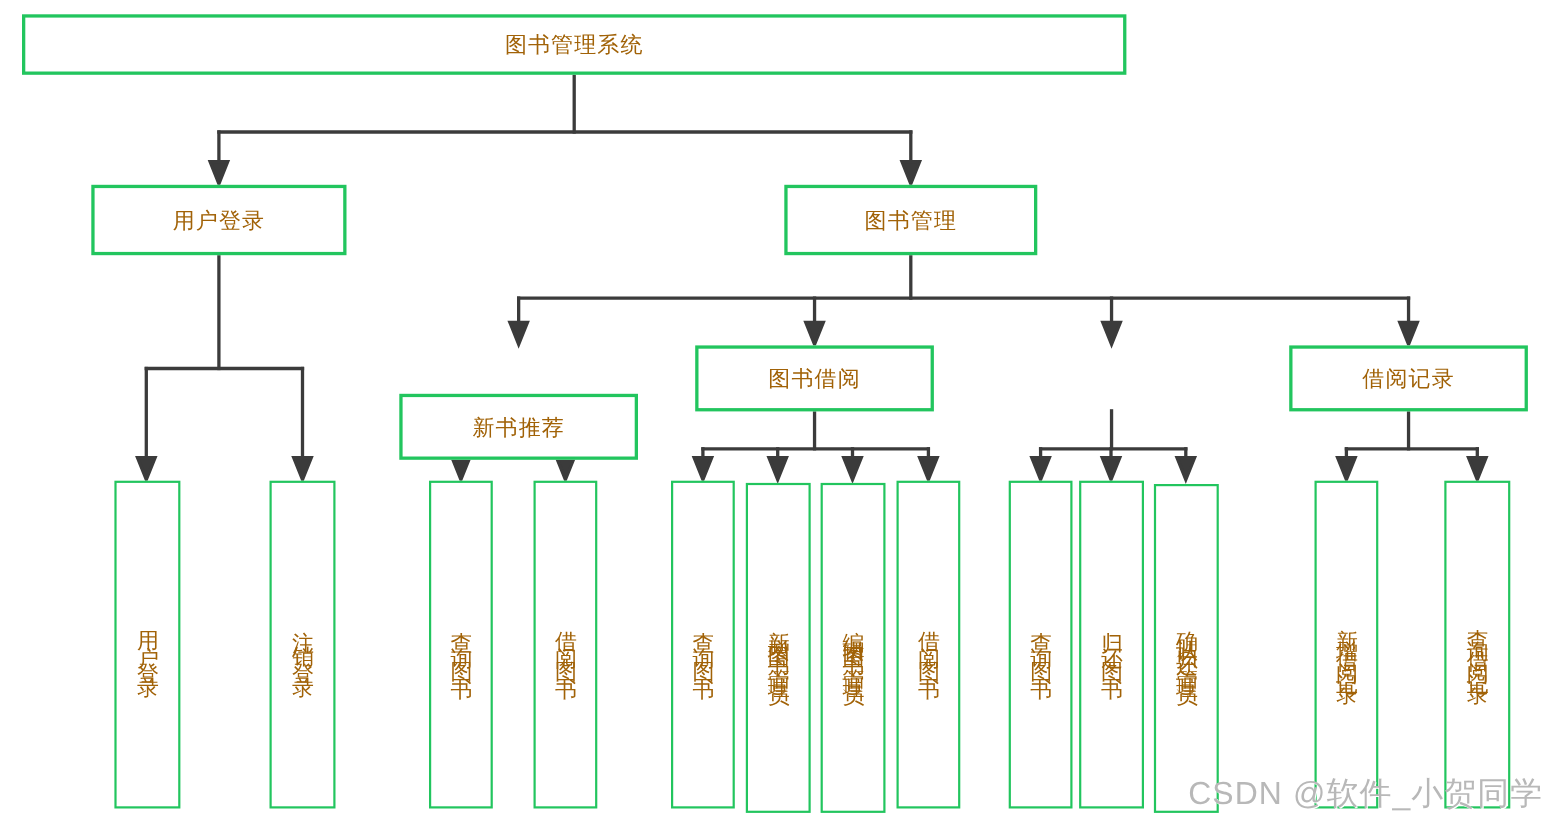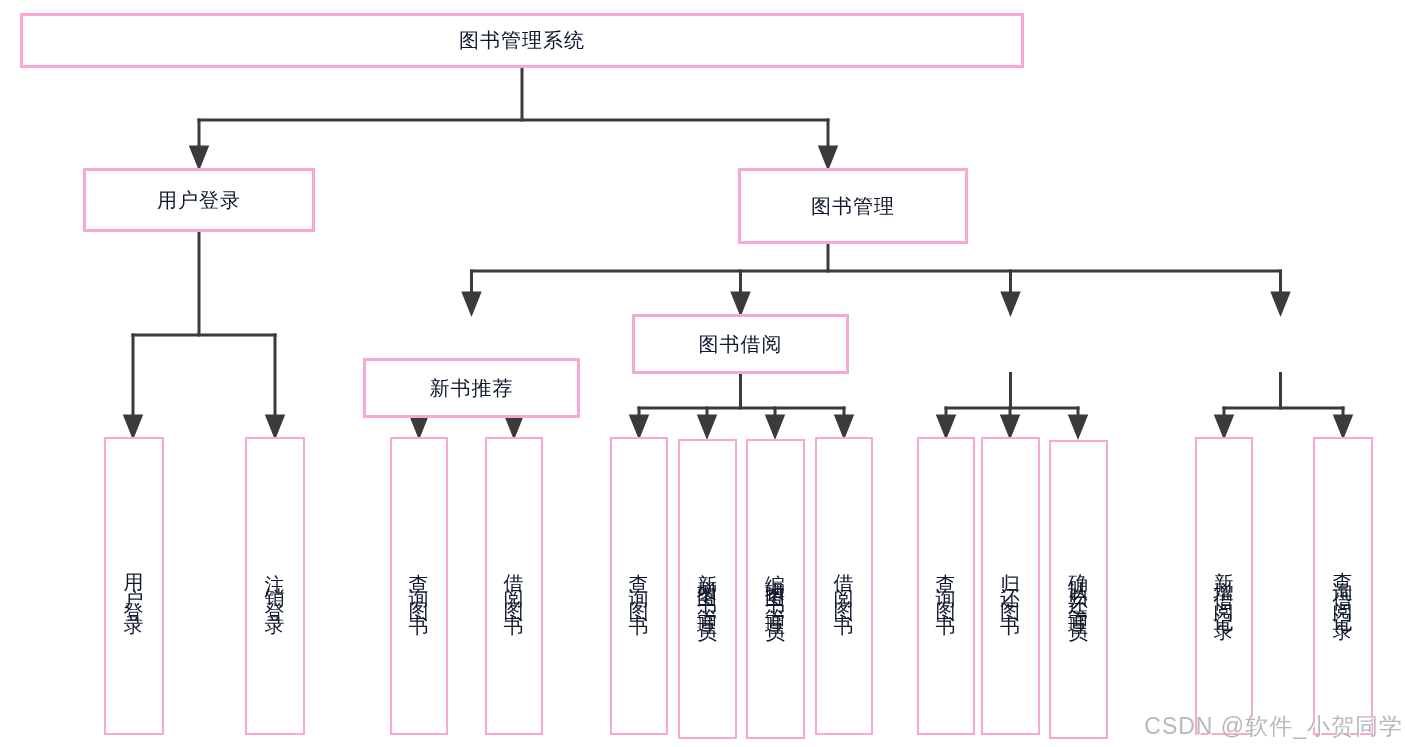--- a/index.html
+++ b/index.html
@@ -13,45 +13,45 @@
   }
   .connectors {
     position: absolute;
     left: 0; top: 0;
     pointer-events: none;
   }
   .node {
     position: absolute;
     box-sizing: border-box;
     background: #ffffff;
-    border: 3px solid #f9a8d4;
+    border: 3px solid #22c55e;
     display: flex;
     align-items: center;
     justify-content: center;
-    color: #0f172a;
+    color: #a16207;
     font-size: 20px;
     letter-spacing: 1px;
     white-space: nowrap;
   }
   .leaf {
     border-width: 2.5px;
   }
   .leaf span {
     writing-mode: vertical-rl;
     text-orientation: mixed;
     line-height: 1.1;
     letter-spacing: 14px;
   }
   .leaf.ls-md span { letter-spacing: 10px; }
   .leaf.ls-sm span { letter-spacing: 7px; }
   .watermark {
     position: absolute;
     right: 2px;
     bottom: 5px;
-    font-size: 23px;
+    font-size: 29px;
     color: #b8b8b8;
     letter-spacing: 1px;
     text-shadow: 1px 1px 0 #ffffff;
     white-space: nowrap;
     z-index: 5;
   }
 </style>
 </head>
 <body>
 
@@ -115,24 +115,25 @@
     <line x1="1222.5" y1="408" x2="1344.5" y2="408"></line>
     <line x1="1224" y1="406.5" x2="1224" y2="421"></line>
     <polygon points="1216,416 1232,416 1224,436"></polygon>
     <line x1="1343" y1="406.5" x2="1343" y2="421"></line>
     <polygon points="1335,416 1351,416 1343,436"></polygon>
   </svg>
 
   <div class="node" style="left:20px; top:13px; width:1004px; height:55px;">图书管理系统</div>
 
   <div class="node" style="left:83px; top:168px; width:232px; height:64px;">用户登录</div>
-  <div class="node" style="left:738px; top:168px; width:230px; height:76px;">图书管理</div>
+  <div class="node" style="left:713px; top:168px; width:230px; height:64px;">图书管理</div>
 
   <div class="node" style="left:363px; top:314px; width:217px; height:60px;margin-top:44px;">新书推荐</div>
   <div class="node" style="left:632px; top:314px; width:217px; height:60px;">图书借阅</div>
+  <div class="node" style="left:1172px; top:314px; width:217px; height:60px;">借阅记录</div>
 
   <div class="node leaf" style="left:104px; top:437px; width:60px; height:298px;">
     <span>用户登录</span>
   </div>
   <div class="node leaf" style="left:245px; top:437px; width:60px; height:298px;">
     <span>注销登录</span>
   </div>
 
   <div class="node leaf" style="left:390px; top:437px; width:58px; height:298px;">
     <span>查询图书</span>

